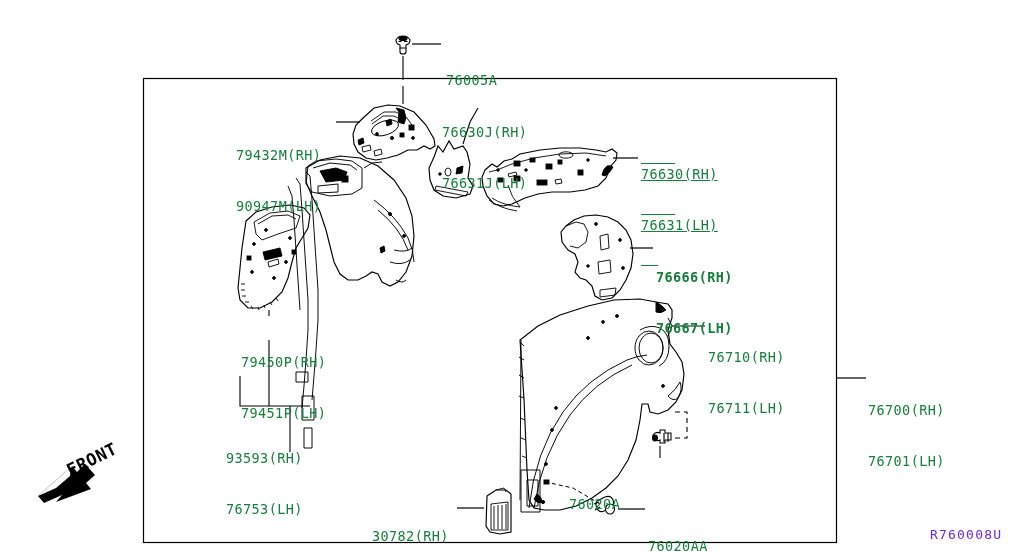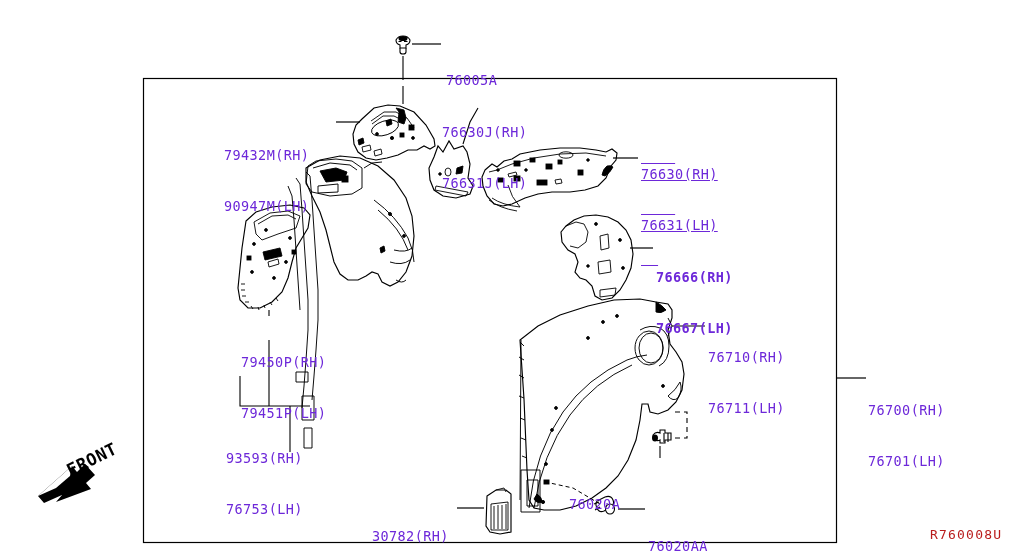--- a/index.html
+++ b/index.html
@@ -24,31 +24,31 @@
     position: absolute;
     left: 0; top: 0;
     width: 1024px;
     height: 560px;
   }
   .lbl {
     position: absolute;
     font-family: "DejaVu Sans Mono", "Liberation Mono", monospace;
     font-size: 13.5px;
     letter-spacing: 0.4px;
-    color: #6d28d9;
+    color: #15803d;
     white-space: pre;
     line-height: 17px;
   }
   .lbl-2 { line-height: 17px; }
   .lbl-code {
     position: absolute;
     font-family: "DejaVu Sans Mono", "Liberation Mono", monospace;
     font-size: 13px;
     letter-spacing: 1.2px;
-    color: #b91c1c;
+    color: #6d28d9;
     white-space: pre;
   }
   .front-text {
     position: absolute;
     font-family: "DejaVu Sans Mono", "Liberation Mono", monospace;
     font-size: 17px;
     font-weight: bold;
     color: #000000;
     transform: rotate(-26deg);
     transform-origin: left bottom;
@@ -302,21 +302,21 @@
 
   <div class="lbl" style="left:446px; top:38px;">
     <div>76005A</div>
   </div>
 
   <div class="lbl lbl-2" style="left:442px; top:90px;">
     <div>76630J(RH)</div>
     <div>76631J(LH)</div>
   </div>
 
-  <div class="lbl lbl-2" style="left:224px; top:113px;text-align:right;">
+  <div class="lbl lbl-2" style="left:236px; top:113px;text-align:right;">
     <div>79432M(RH)</div>
     <div>90947M(LH)</div>
   </div>
 
   <div class="lbl lbl-2" style="left:641px; top:132px;text-decoration:underline;">
     <div>76630(RH)</div>
     <div>76631(LH)</div>
   </div>
 
   <div class="lbl lbl-2" style="left:656px; top:235px;font-weight:bold;">

